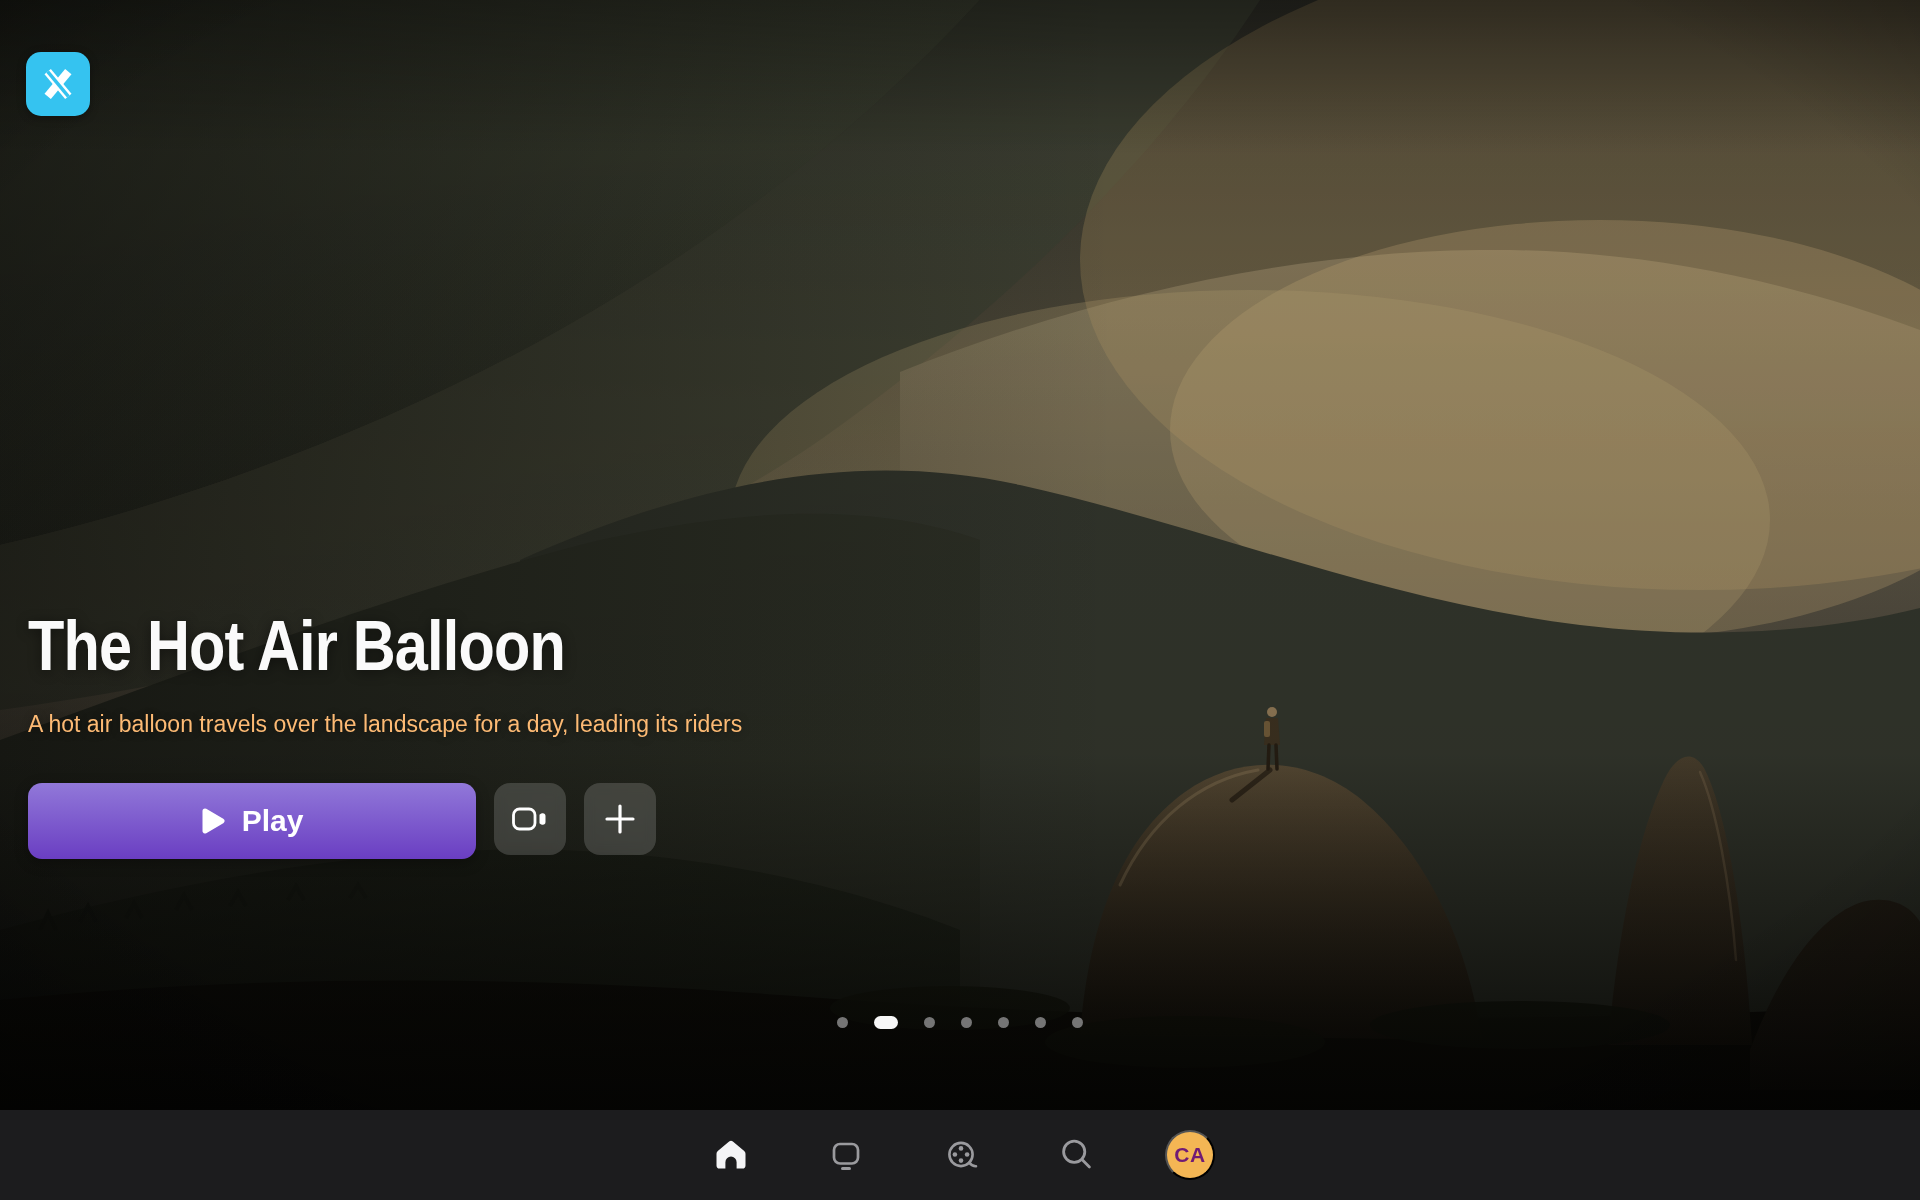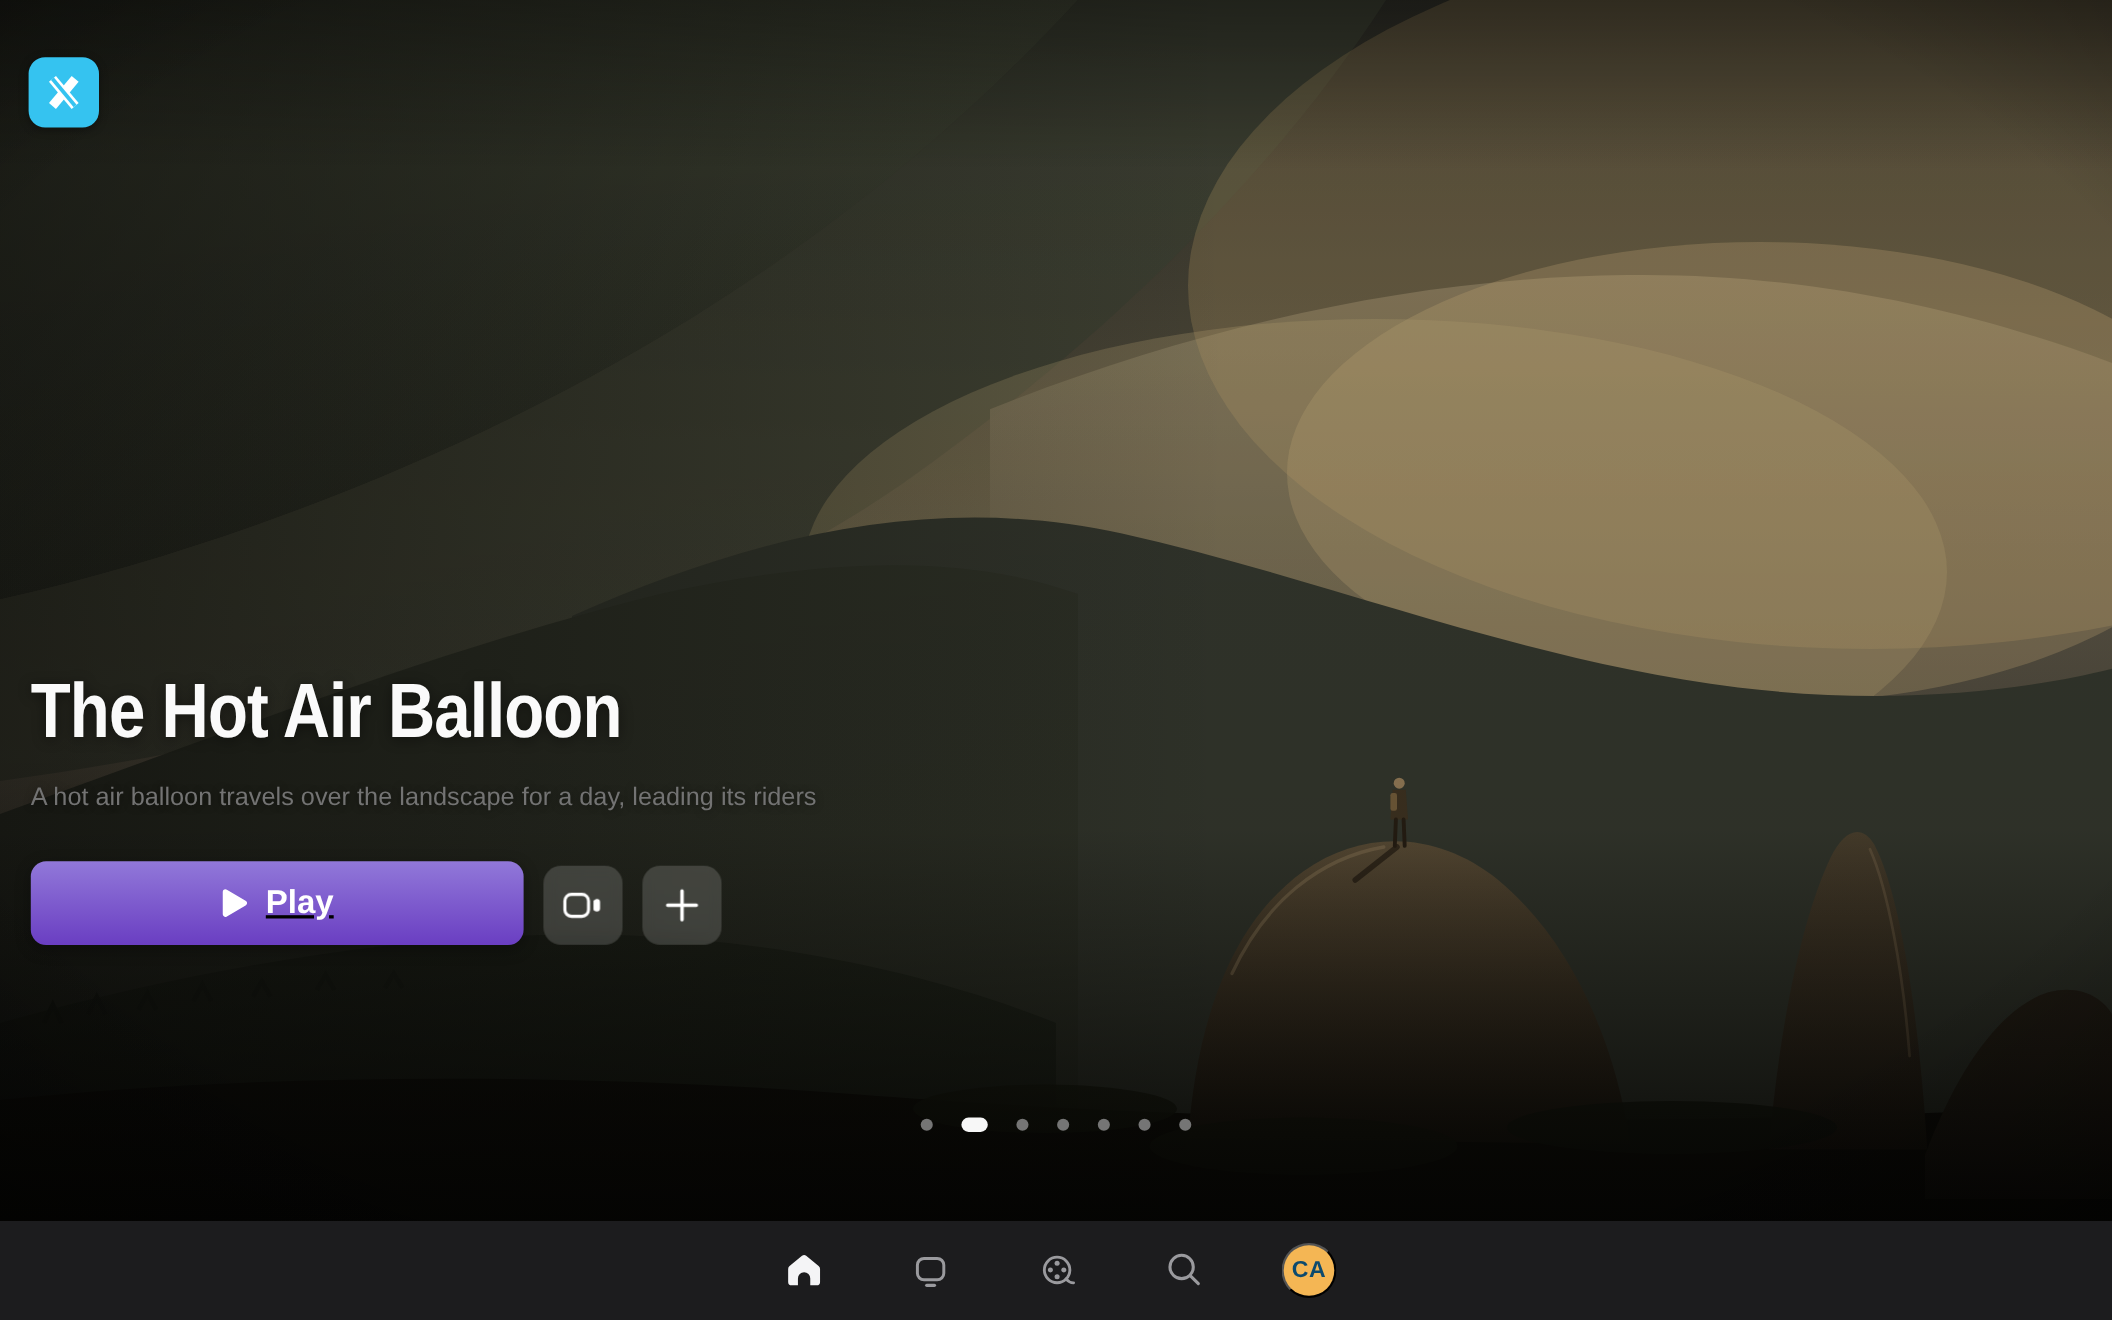--- a/index.html
+++ b/index.html
@@ -39,22 +39,22 @@
 
   
   .hero-content { position:absolute; left:28px; top:604px; z-index:4; }
   .hero-title {
     font-size:70px; font-weight:700; line-height:84px; color:#fafafa;
     letter-spacing:-1px; white-space:nowrap;
     transform:scaleX(.85); transform-origin:left center;
     text-shadow:0 2px 14px rgba(0,0,0,.45);
   }
   .hero-year { margin-top:16px; font-size:22px; font-weight:400; color:rgba(255,255,255,.8); }
-  .hero-desc { margin-top:17px; font-size:23px; line-height:38px; color:#737373; text-shadow:0 1px 8px rgba(0,0,0,.4); }
-  .hero-actions { margin-top:40px; display:flex; gap:18px; align-items:flex-end;text-decoration:underline; }
+  .hero-desc { margin-top:17px; font-size:23px; line-height:38px; color:#fdba74; text-shadow:0 1px 8px rgba(0,0,0,.4); }
+  .hero-actions { margin-top:40px; display:flex; gap:18px; align-items:flex-start; }
   .play-btn {
     width:448px; height:76px; border:none; cursor:pointer;
     border-radius:14px; background:linear-gradient(180deg,#9178d9 0%, #6a3ec2 100%);
     display:flex; align-items:center; justify-content:center; gap:17px;
     color:#fff; font-size:30px; font-weight:700; font-family:inherit;
     box-shadow:0 4px 14px rgba(0,0,0,.3);
   }
   .icon-btn {
     width:72px; height:72px; border:none; cursor:pointer; border-radius:16px;
     background:rgba(255,255,255,.16); backdrop-filter:blur(6px);
@@ -71,21 +71,21 @@
 
   
   .nav-bar {
     position:absolute; left:0; right:0; bottom:0; height:90px; background:#1c1c1e;
     display:flex; align-items:center; justify-content:center; gap:63px; z-index:6;
   }
   .nav-item { width:52px; height:52px; display:flex; align-items:center; justify-content:center; cursor:pointer; background:none; border:none; }
   .avatar {
     width:50px; height:50px; border-radius:50%; background:#f4b654;
     display:flex; align-items:center; justify-content:center;
-    color:#0c4a6e; font-weight:700; font-size:21px; letter-spacing:.5px; cursor:pointer;
+    color:#701a75; font-weight:700; font-size:21px; letter-spacing:.5px; cursor:pointer;
   }
 </style>
 </head>
 <body>
 
 <div class="screen">
 
   <div class="hero">
     <svg class="bg-art" viewBox="0 0 1920 1110" preserveAspectRatio="none">
       <defs>

